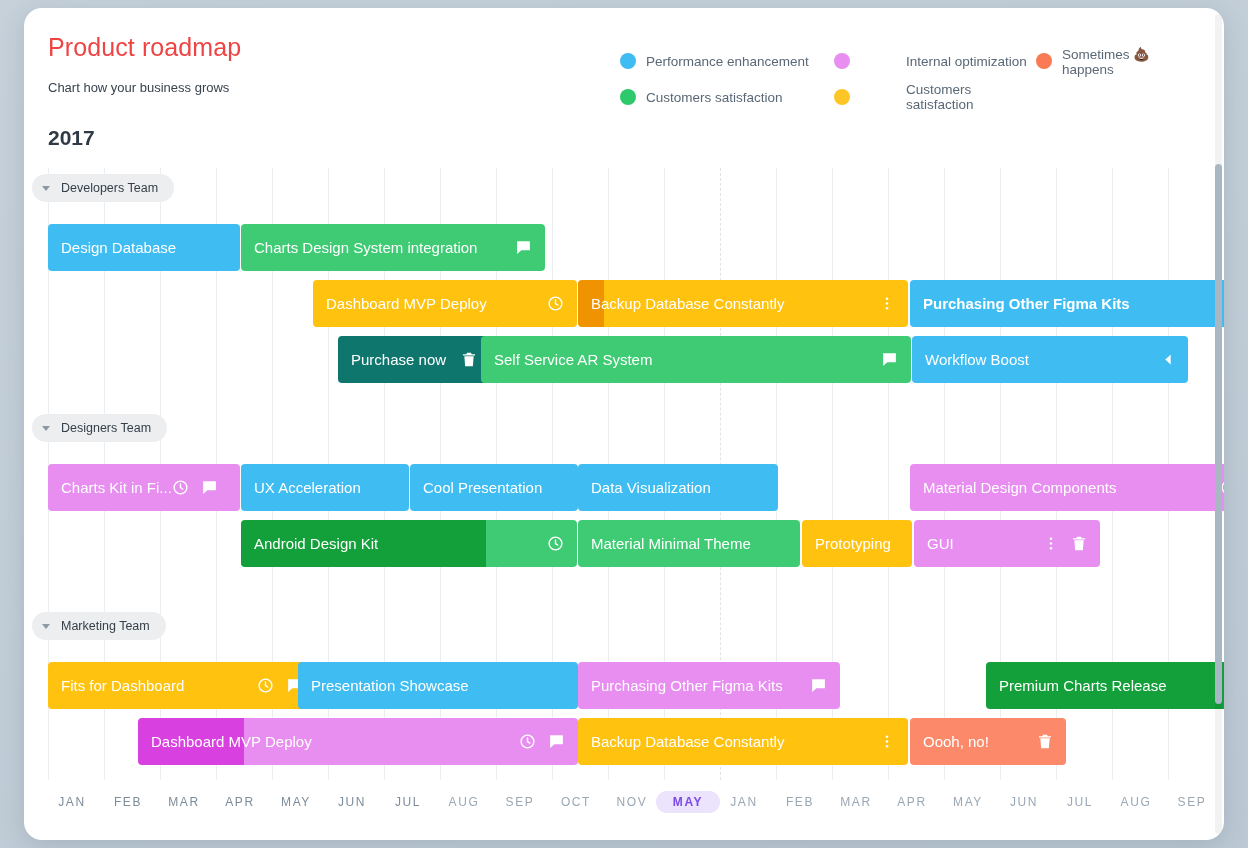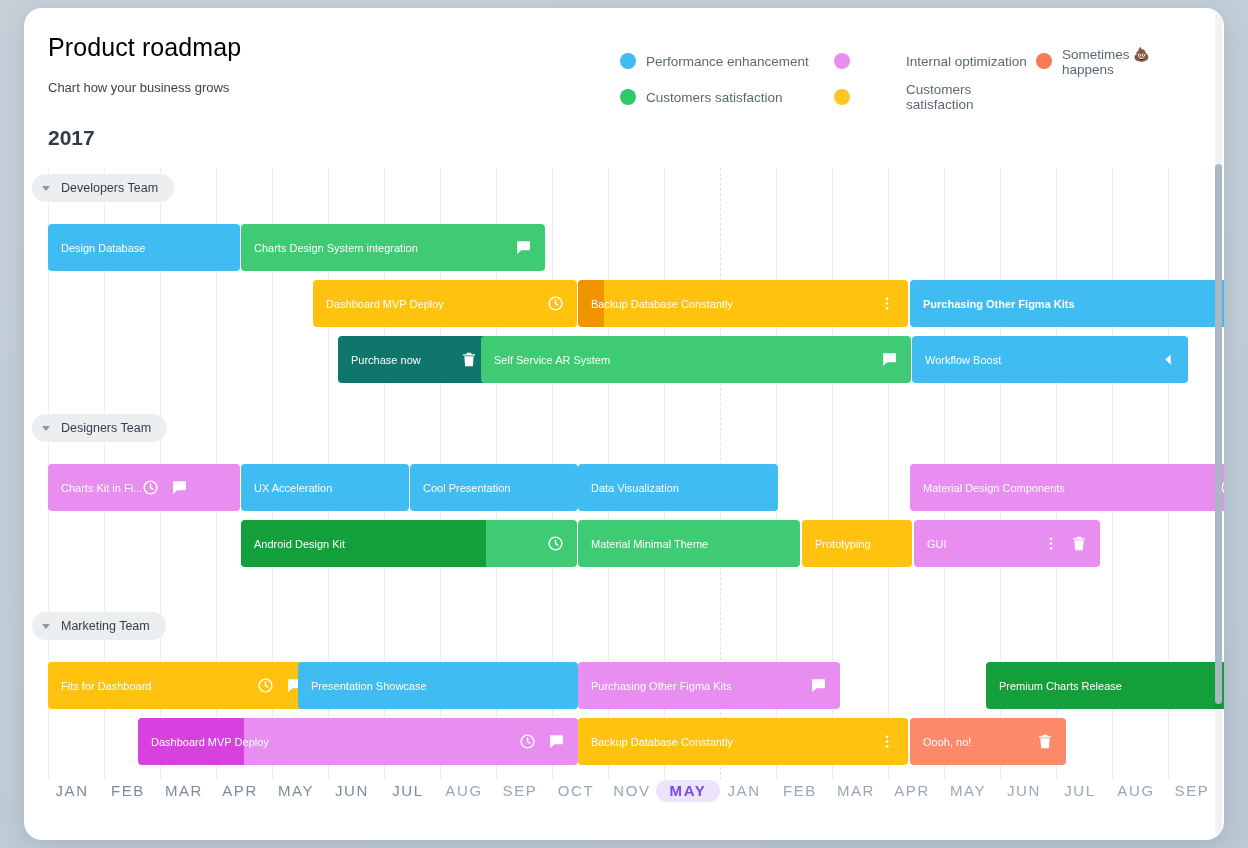--- a/index.html
+++ b/index.html
@@ -20,21 +20,21 @@
     width: 1200px; height: 832px;
     background: #ffffff;
     border-radius: 18px;
     box-shadow: 0 6px 24px rgba(60,80,100,.18);
     overflow: hidden;
   }
 
   
   .title {
     position: absolute; left: 24px; top: 25px;
-    font-size: 25px; color: #000000; font-weight: 400;
+    font-size: 25px; color: #ef4444; font-weight: 400;
     letter-spacing: .1px;
   }
   .subtitle {
     position: absolute; left: 24px; top: 72px;
     font-size: 13px; color: #39434e; font-weight: 400;
   }
   .year {
     position: absolute; left: 24px; top: 118px;
     font-size: 21px; color: #2f3a45; font-weight: 700;
   }
@@ -104,21 +104,21 @@
     display: flex; align-items: center;
     overflow: hidden;
     color: #fff;
   }
   .bar-progress {
     position: absolute; left: 0; top: 0; bottom: 0;
     border-radius: 4px 0 0 4px;
   }
   .bar-label {
     position: relative;
-    font-size: 11px;
+    font-size: 15px;
     padding-left: 13px;
     white-space: nowrap;
     overflow: hidden;
     text-overflow: ellipsis;
     flex: 1 1 auto;
     min-width: 0;
   }
   .bar-label.bold { font-weight: 700; }
   .bar-icons {
     position: relative;
@@ -129,25 +129,25 @@
   }
   .bar-icons.inline { padding-left: 0; }
   .ic { display: block; }
 
   
   .axis {
     position: absolute; left: 0; top: 772px;
     width: 1200px; height: 40px;
   }
   .axis-tick {
-    position: absolute; top: 0;
+    position: absolute; top: 11px;
     width: 56px; height: 22px;
     text-align: center;
     line-height: 22px;
-    font-size: 15px;
+    font-size: 12px;
     letter-spacing: 1.6px;
     color: #9aa7b4;
   }
   .axis-tick.dark { color: #7d8c9a; }
   .axis-tick.current {
     color: #7b49e8; font-weight: 700;
     background: #ece3fd;
     border-radius: 11px;
   }
 

